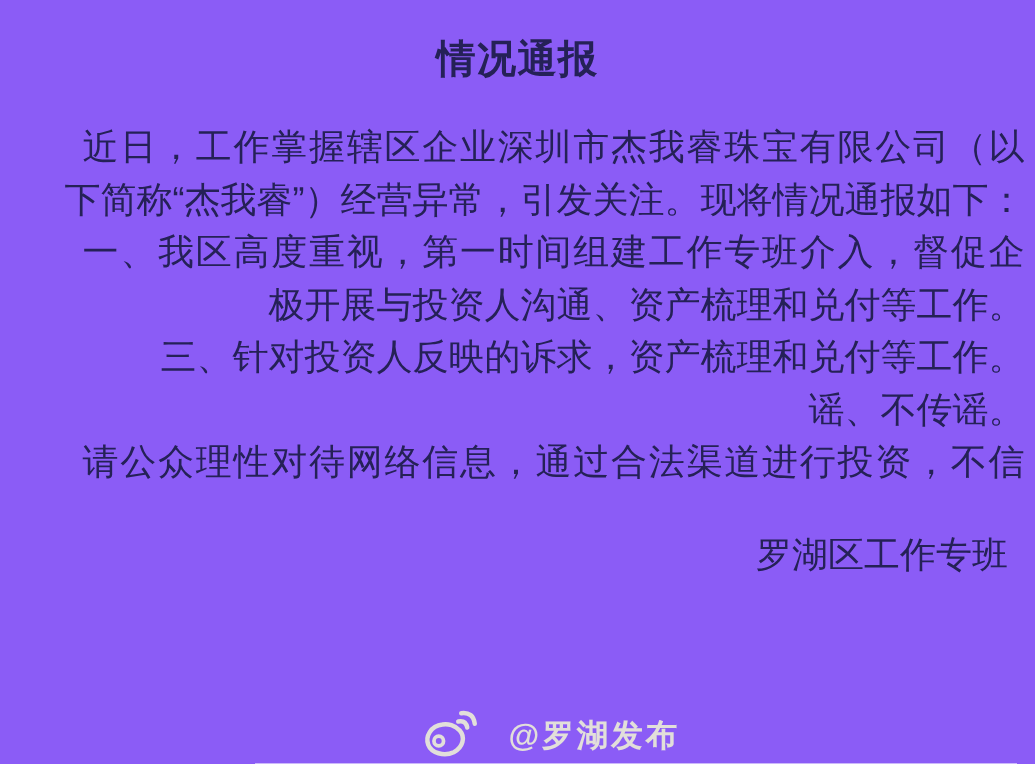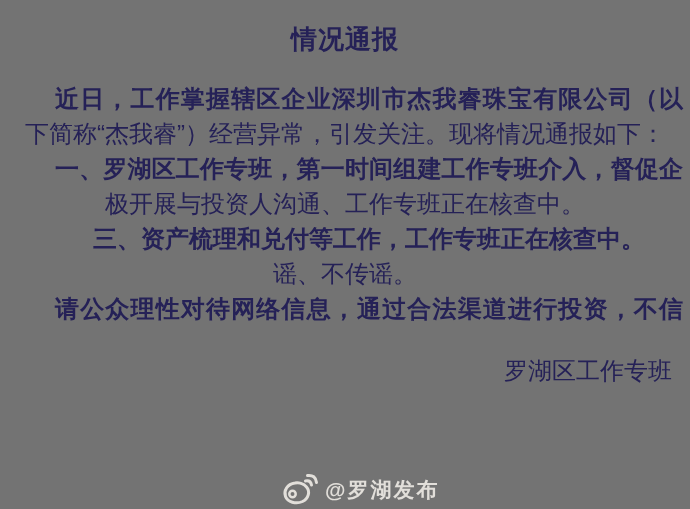--- a/index.html
+++ b/index.html
@@ -5,21 +5,21 @@
   html, body {
     margin: 0;
     padding: 0;
     background: #ffffff;
   }
   .page {
     position: relative;
     width: 690px;
     height: 509px;
     margin: 0 auto;
-    background: #737373;
+    background: #8b5cf6;
     box-sizing: border-box;
     padding: 0 7px;
     overflow: hidden;
     font-family: "Liberation Sans", sans-serif;
     color: #252157;
   }
   .doc-title {
     margin-top: 23px;
     font-size: 26px;
     line-height: 33px;
@@ -27,25 +27,24 @@
     text-align: center;
     letter-spacing: 1px;
   }
   .doc-body {
     margin-top: 25px;
     font-size: 24px;
     line-height: 35px;
   }
   .line {
     white-space: nowrap;
-    text-align: center;
+    text-align: right;
   }
   .line.indent {
     text-indent: 2em;
-    font-weight: bold;
   }
   .line.stretch {
     white-space: normal;
     text-align: justify;
     text-align-last: justify;
     text-justify: inter-character;
   }
   .sign-block {
     margin-top: 27px;
     margin-right: 11px;
@@ -57,21 +56,21 @@
     align-items: center;
     font-size: 24px;
     line-height: 35px;
   }
   .watermark {
     position: absolute;
     left: 280px;
     top: 472px;
     display: flex;
     align-items: center;
-    gap: 5px;
+    gap: 19px;
     color: #e2dfda;
     font-size: 21px;
     font-weight: 700;
     letter-spacing: 2px;
     user-select: none;
   }
   .watermark svg {
     display: block;
   }
 </style>
@@ -79,25 +78,25 @@
 <body>
 
 <div class="page">
 
   <div class="doc-title">情况通报</div>
 
   <div class="doc-body">
     <div class="line indent stretch">近日，工作掌握辖区企业深圳市杰我睿珠宝有限公司（以</div>
     <div class="line">下简称“杰我睿”）经营异常，引发关注。现将情况通报如下：</div>
 
-    <div class="line indent stretch">一、罗湖区工作专班，第一时间组建工作专班介入，督促企</div>
+    <div class="line indent stretch">一、我区高度重视，第一时间组建工作专班介入，督促企</div>
 
-    <div class="line">极开展与投资人沟通、工作专班正在核查中。</div>
+    <div class="line">极开展与投资人沟通、资产梳理和兑付等工作。</div>
 
-    <div class="line indent">三、资产梳理和兑付等工作，工作专班正在核查中。</div>
+    <div class="line indent">三、针对投资人反映的诉求，资产梳理和兑付等工作。</div>
 
     <div class="line">谣、不传谣。</div>
     <div class="line indent stretch">请公众理性对待网络信息，通过合法渠道进行投资，不信</div>
   </div>
 
   <div class="sign-block">
     <div class="line">罗湖区工作专班</div>
   </div>
 
   <div class="watermark">

